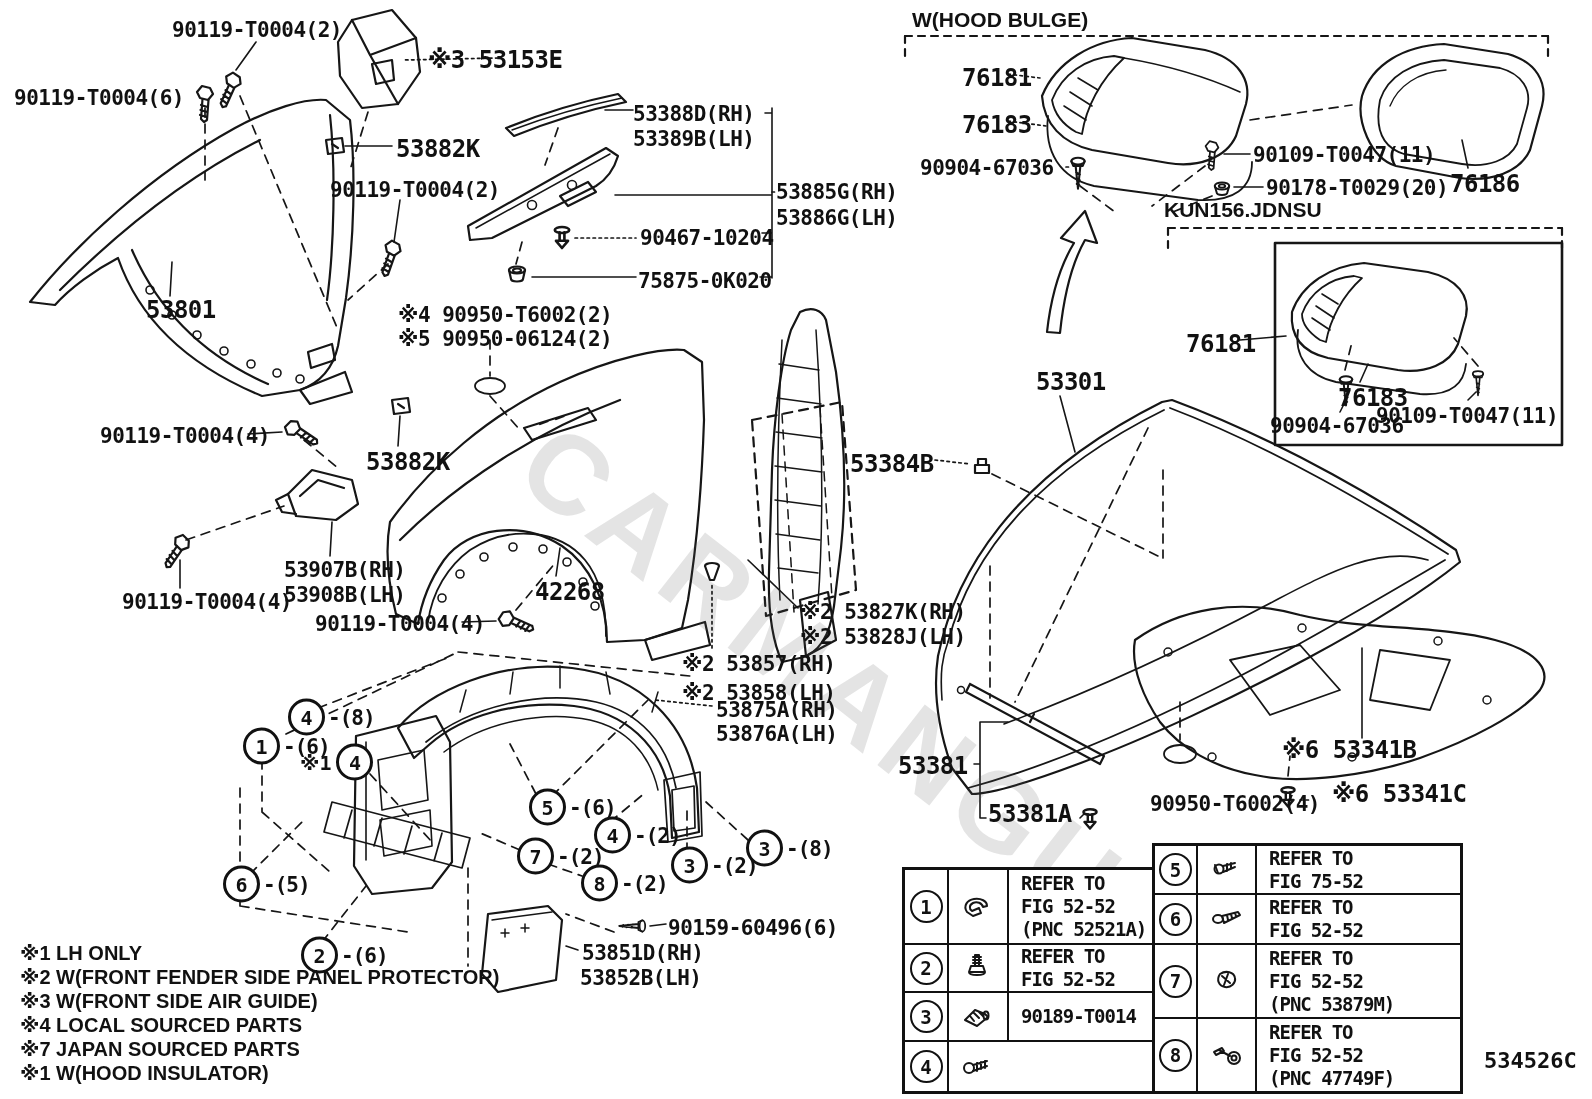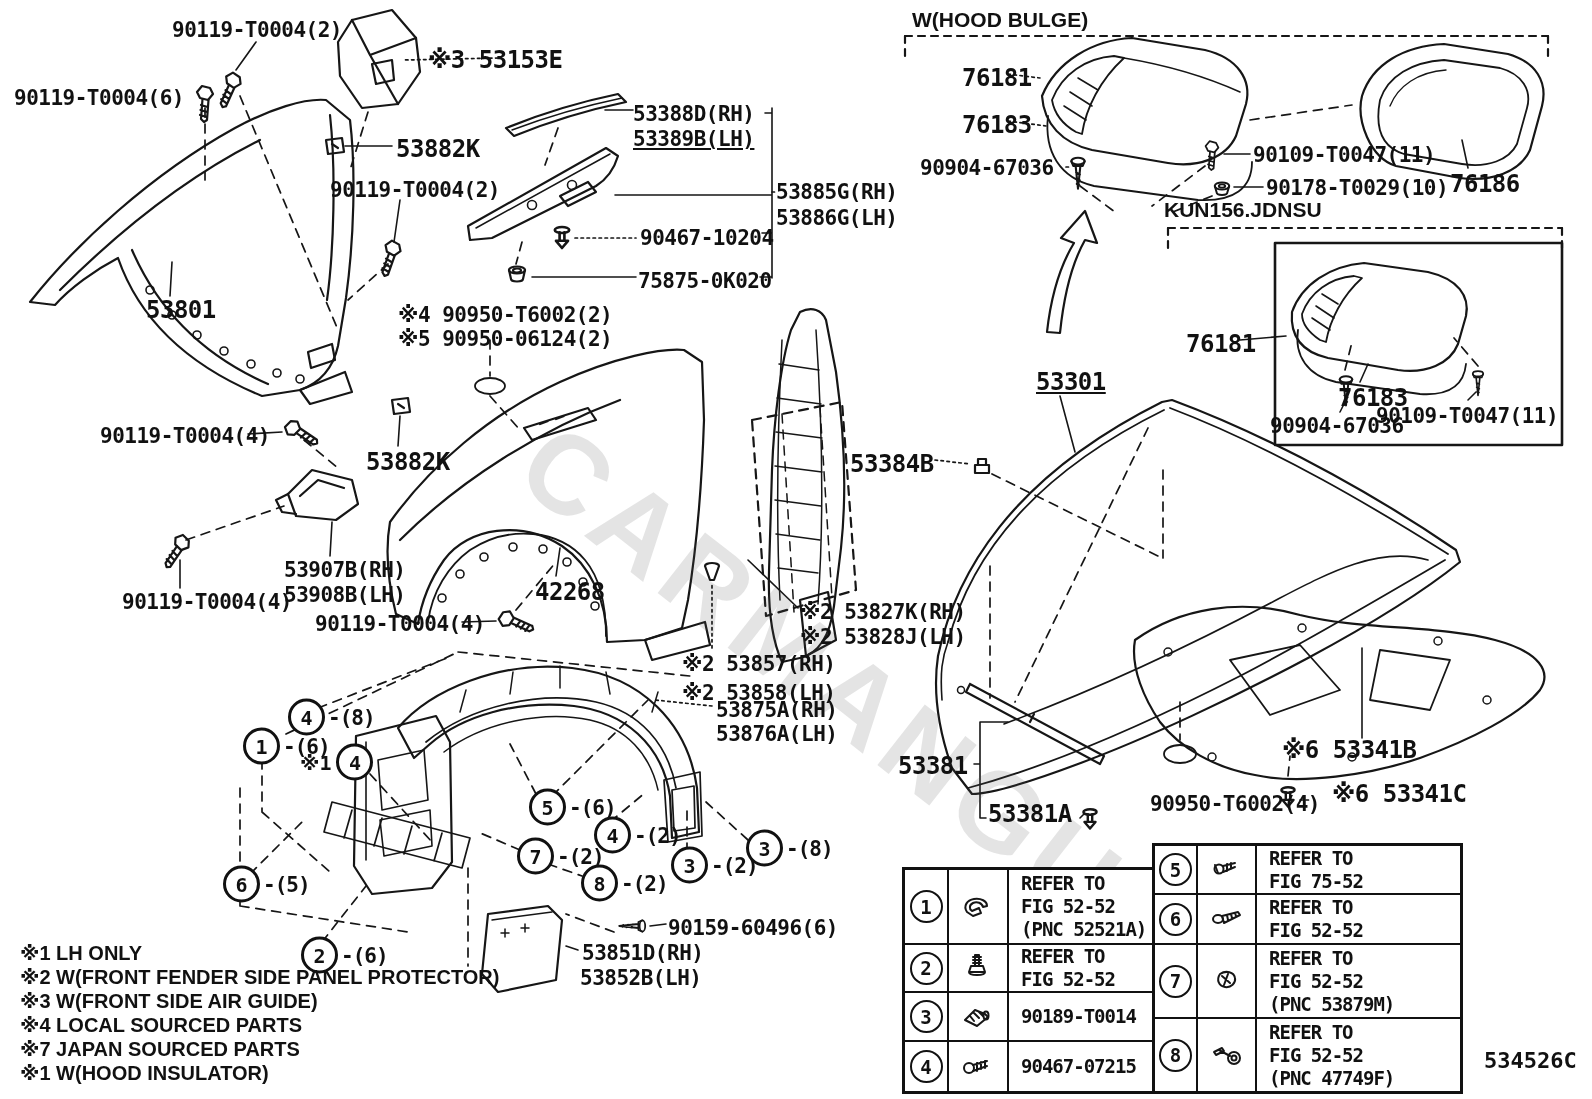--- a/index.html
+++ b/index.html
@@ -327,45 +327,45 @@
 </svg>
 
 <div id="watermark">CARMANGURU</div>
 <div id="labels">
       <div class="lbl pn" style="left: 172px; top: 18px;">90119-T0004(2)</div>
       <div class="lbl pn" style="left: 14px; top: 86px; text-align: center;">90119-T0004(6)</div>
       <div class="lbl pnb" style="left: 428px; top: 46px;">※3 53153E</div>
       <div class="lbl pnb" style="left: 396px; top: 135px;">53882K</div>
       <div class="lbl pn" style="left: 330px; top: 178px;">90119-T0004(2)</div>
       <div class="lbl pn" style="left: 633px; top: 102px;">53388D(RH)</div>
-      <div class="lbl pn" style="left: 633px; top: 127px; text-decoration: underline;">53389B(LH)</div>
+      <div class="lbl pn" style="left: 633px; top: 127px;">53389B(LH)</div>
       <div class="lbl pn" style="left: 776px; top: 180px;">53885G(RH)</div>
       <div class="lbl pn" style="left: 776px; top: 206px;">53886G(LH)</div>
       <div class="lbl pn" style="left: 640px; top: 226px;">90467-10204</div>
       <div class="lbl pn" style="left: 638px; top: 269px;">75875-0K020</div>
       <div class="lbl pnb" style="left: 146px; top: 296px;">53801</div>
       <div class="lbl pn" style="left: 398px; top: 303px;">※4 90950-T6002(2)</div>
       <div class="lbl pn" style="left: 398px; top: 327px;">※5 90950-06124(2)</div>
       <div class="lbl pnb" style="left: 366px; top: 448px;">53882K</div>
       <div class="lbl pn" style="left: 100px; top: 424px;">90119-T0004(4)</div>
       <div class="lbl pn" style="left: 284px; top: 558px;">53907B(RH)</div>
       <div class="lbl pn" style="left: 284px; top: 583px;">53908B(LH)</div>
       <div class="lbl pn" style="left: 122px; top: 590px;">90119-T0004(4)</div>
       <div class="lbl pn" style="left: 315px; top: 612px;">90119-T0004(4)</div>
       <div class="lbl pnb" style="left: 535px; top: 578px;">42268</div>
       <div class="lbl hdr" style="left: 912px; top: 8px;">W(HOOD BULGE)</div>
       <div class="lbl pnb" style="left: 962px; top: 64px;">76181</div>
       <div class="lbl pnb" style="left: 962px; top: 111px;">76183</div>
       <div class="lbl pn" style="left: 920px; top: 156px;">90904-67036</div>
       <div class="lbl pn" style="left: 1253px; top: 143px;">90109-T0047(11)</div>
-      <div class="lbl pn" style="left: 1266px; top: 176px;">90178-T0029(10)</div>
+      <div class="lbl pn" style="left: 1266px; top: 176px;">90178-T0029(20)</div>
       <div class="lbl pnb" style="left: 1450px; top: 170px;">76186</div>
       <div class="lbl hdr" style="left: 1164px; top: 198px;">KUN156.JDNSU</div>
       <div class="lbl pnb" style="left: 1186px; top: 330px;">76181</div>
-      <div class="lbl pnb" style="left: 1036px; top: 368px; text-decoration: underline;">53301</div>
+      <div class="lbl pnb" style="left: 1036px; top: 368px;">53301</div>
       <div class="lbl pnb" style="left: 850px; top: 450px;">53384B</div>
       <div class="lbl pnb" style="left: 1338px; top: 384px;">76183</div>
       <div class="lbl pn" style="left: 1270px; top: 414px;">90904-67036</div>
       <div class="lbl pn" style="left: 1376px; top: 404px;">90109-T0047(11)</div>
       <div class="lbl pn" style="left: 800px; top: 600px;">※2 53827K(RH)</div>
       <div class="lbl pn" style="left: 800px; top: 625px;">※2 53828J(LH)</div>
       <div class="lbl pn" style="left: 682px; top: 652px;">※2 53857(RH)</div>
       <div class="lbl pn" style="left: 682px; top: 681px;">※2 53858(LH)</div>
       <div class="lbl pn" style="left: 716px; top: 698px;">53875A(RH)</div>
       <div class="lbl pn" style="left: 716px; top: 722px;">53876A(LH)</div>
@@ -486,25 +486,20 @@
         <div class="frow" style="height: 49px;">
           <div class="fcell" style="width: 42px;">
             <span class="ring">4</span>
           </div>
           <div class="fcell" style="width: 58px;">
             <svg width="34" height="30" viewBox="0 0 34 30" fill="none" stroke="#161616" stroke-width="2" stroke-linecap="round" stroke-linejoin="round">
               <circle cx="8" cy="16" r="5"></circle>
               <path d="M12,13 L26,9 M12,19 L26,14 M16,11 L16,19 M20,10 L20,17 M24,9 L24,16"></path>
             </svg>
           </div>
-          <div class="fcell" style="flex: 1 1 0%;">
-            <div class="flines">
-              <div>90467-07215</div>
-            </div>
-          </div>
         </div>
       </div>
       <div class="ftable" style="left: 1152px; top: 843px; width: 305px;">
         <div class="frow" style="height: 47px;">
           <div class="fcell" style="width: 41px;">
             <span class="ring">5</span>
           </div>
           <div class="fcell" style="width: 57px;">
             <svg width="34" height="30" viewBox="0 0 34 30" fill="none" stroke="#161616" stroke-width="2" stroke-linecap="round" stroke-linejoin="round">
               <circle cx="9" cy="14" r="4.5"></circle>

